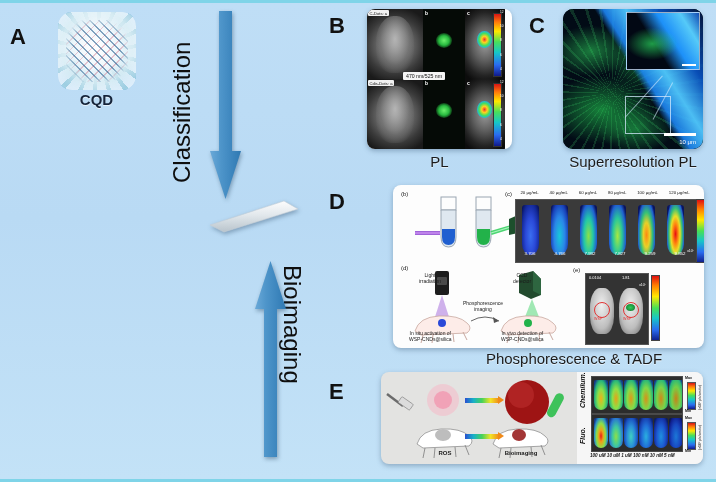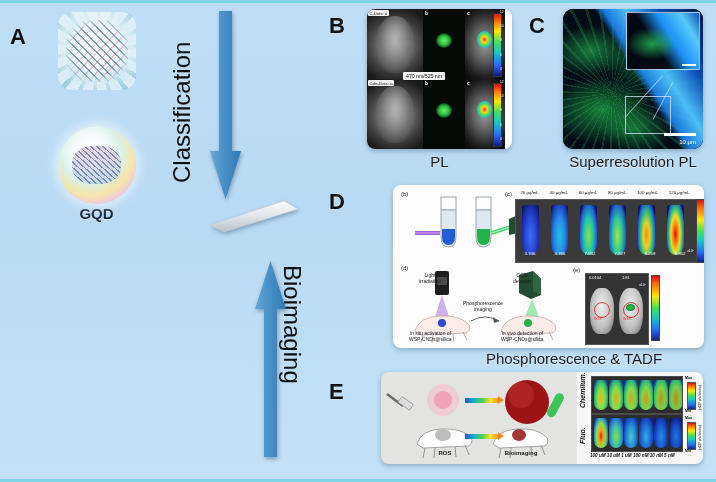--- a/index.html
+++ b/index.html
@@ -321,26 +321,23 @@
 </head>
 <body>
 
 <div id="figure">
 
   <div id="panelA">
     <div class="panel-letter" style="left:10px;top:20px;">A</div>
 
     <div class="particle-row" style="top:6px;">
       <div class="orb orb-cqd"></div>
-    </div>
-
-    <div class="particle-row" style="top:120px;">
-      <div class="orb orb-gqd"></div>
-      <div class="pl-label">GQD</div>
-    </div>
+      <div class="pl-label">CQD</div>
+    </div>
+
 
 
   </div>
 
   <div class="axis-label" id="label-classification">Classification</div>
   <div class="axis-label" id="label-bioimaging">Bioimaging</div>
 
   <div id="arrow-down">
     <svg class="arrow-svg" viewBox="0 0 31 188" preserveAspectRatio="none">
       <defs>

